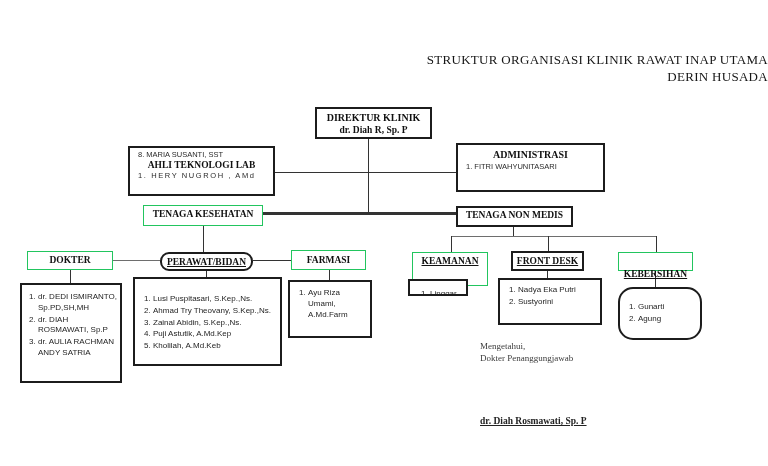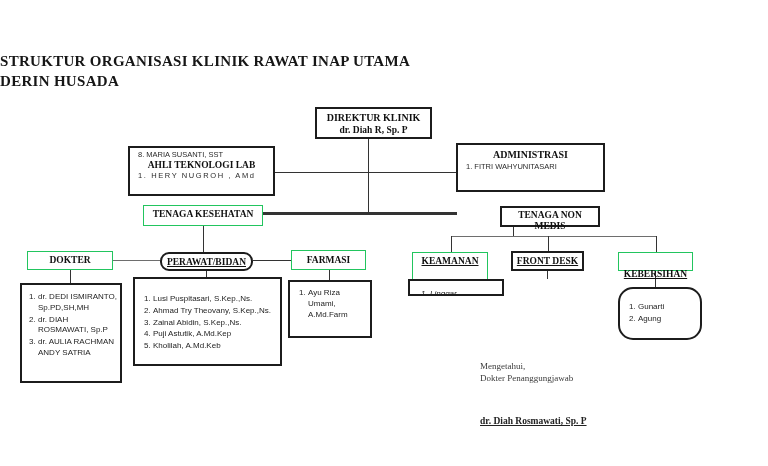--- a/index.html
+++ b/index.html
@@ -1,22 +1,22 @@
 <!DOCTYPE html>
 <html><head>
 <meta charset="utf-8">
 <style>
   html,body { margin:0; padding:0; background:#ffffff; }
   #page {
     position:relative; width:768px; height:466px; background:#ffffff;
     font-family:"Liberation Serif", serif; color:#161616; overflow:hidden;
   }
   .title {
-    position:absolute; left:0; right:0; top:52px; text-align:left;
-    font-weight:bold; font-size:15px; line-height:1.3; letter-spacing:.3px;
+    position:absolute; left:0; right:0; top:52px; text-align:right;
+    font-weight:normal; font-size:13px; line-height:1.3; letter-spacing:.3px;
   }
   .box {
     position:absolute; box-sizing:border-box; background:#fff;
     border:1px solid #22c55e; text-align:center;
   }
   .b2 { border-width:2px; border-color:#1c1c1c; }
   .hd { font-family:"Liberation Serif", serif; font-weight:bold; color:#101010; }
   .hd-sm { font-size:9.5px; line-height:1.15; }
   .hd-md { font-size:10px;  line-height:1.25; }
   .u { text-decoration:underline; }
@@ -27,21 +27,21 @@
   .members ol { margin:0; padding-left:14px; }
   .members li { margin:0 0 1px 0; }
   .sub {
     font-family:"Liberation Sans", sans-serif; font-size:7.5px; color:#2a2a2a;
     text-align:left; padding-left:8px; line-height:1.3;
   }
   .lsp { letter-spacing:1.6px; }
   .line { position:absolute; background:#333; }
   .line.gray { background:#6e6e6e; }
   .footer-note {
-    position:absolute; left:480px; top:360px; font-size:9px; line-height:1.35; color:#3c3c3c;
+    position:absolute; left:480px; top:340px; font-size:9px; line-height:1.35; color:#3c3c3c;
   }
   .footer-sign {
     position:absolute; left:480px; top:416px; font-size:9.5px; font-weight:bold;
     text-decoration:underline; color:#222;
   }
   .pad-clip { overflow:hidden; }
 </style>
 </head>
 <body>
 
@@ -83,21 +83,21 @@
 
   <div class="box b2" style="left:456px; top:143px; width:149px; height:49px; padding-top:4px;">
     <div class="hd hd-md">ADMINISTRASI</div>
     <div class="sub">1.  FITRI WAHYUNITASARI</div>
   </div>
 
   <div class="box" style="left:143px; top:205px; width:120px; height:21px; padding-top:3px;">
     <div class="hd hd-sm">TENAGA KESEHATAN</div>
   </div>
 
-  <div class="box b2" style="left:456px; top:206px; width:100px; height:21px; padding-top:2px;margin-left:44px;">
+  <div class="box b2" style="left:456px; top:206px; width:117px; height:21px; padding-top:2px;">
     <div class="hd hd-sm">TENAGA NON MEDIS</div>
   </div>
 
   <div class="box" style="left:27px; top:251px; width:86px; height:19px; padding-top:3px;">
     <div class="hd hd-sm">DOKTER</div>
   </div>
 
   <div class="box b2" style="left:160px; top:252px; width:93px; height:19px; padding-top:3px;border-radius:9px;">
     <div class="hd hd-sm u">PERAWAT/BIDAN</div>
   </div>
@@ -135,26 +135,32 @@
         <li>Kholilah, A.Md.Keb</li>
       </ol>
   </div>
 
   <div class="box b2 members" style="left:288px; top:280px; width:84px; height:58px; padding:6px 6px 0 4px;">
     <ol>
         <li>Ayu Riza Umami, A.Md.Farm</li>
       </ol>
   </div>
 
-  <div class="box b2 members pad-clip" style="left:408px; top:279px; width:96px; height:17px; padding:8px 2px 0 6px;font-style:italic;">
+  <div class="box b2 members pad-clip" style="left:408px; top:279px; width:60px; height:17px; padding:8px 2px 0 6px;">
     <ol>
         <li>Linggar</li>
       </ol>
   </div>
 
+  <div class="box b2 members" style="left:498px; top:278px; width:104px; height:47px; padding:5px 2px 0 4px;">
+    <ol>
+        <li>Nadya Eka Putri</li>
+        <li>Sustyorini</li>
+      </ol>
+  </div>
 
   <div class="box b2 members" style="left:618px; top:287px; width:84px; height:53px; padding:13px 2px 0 4px;border-radius:15px;">
     <ol>
         <li>Gunarti</li>
         <li>Agung</li>
       </ol>
   </div>
 
   <div class="footer-note">
     <div>Mengetahui,</div>

